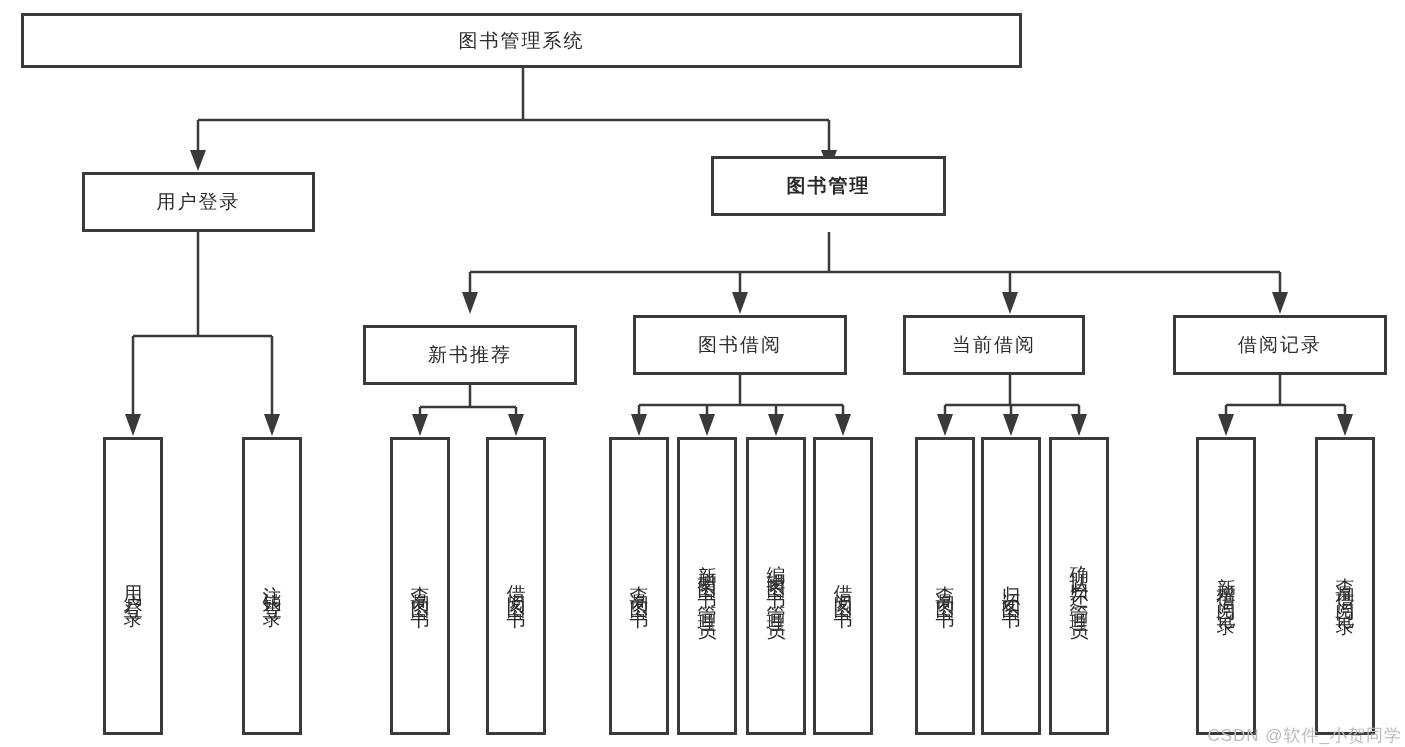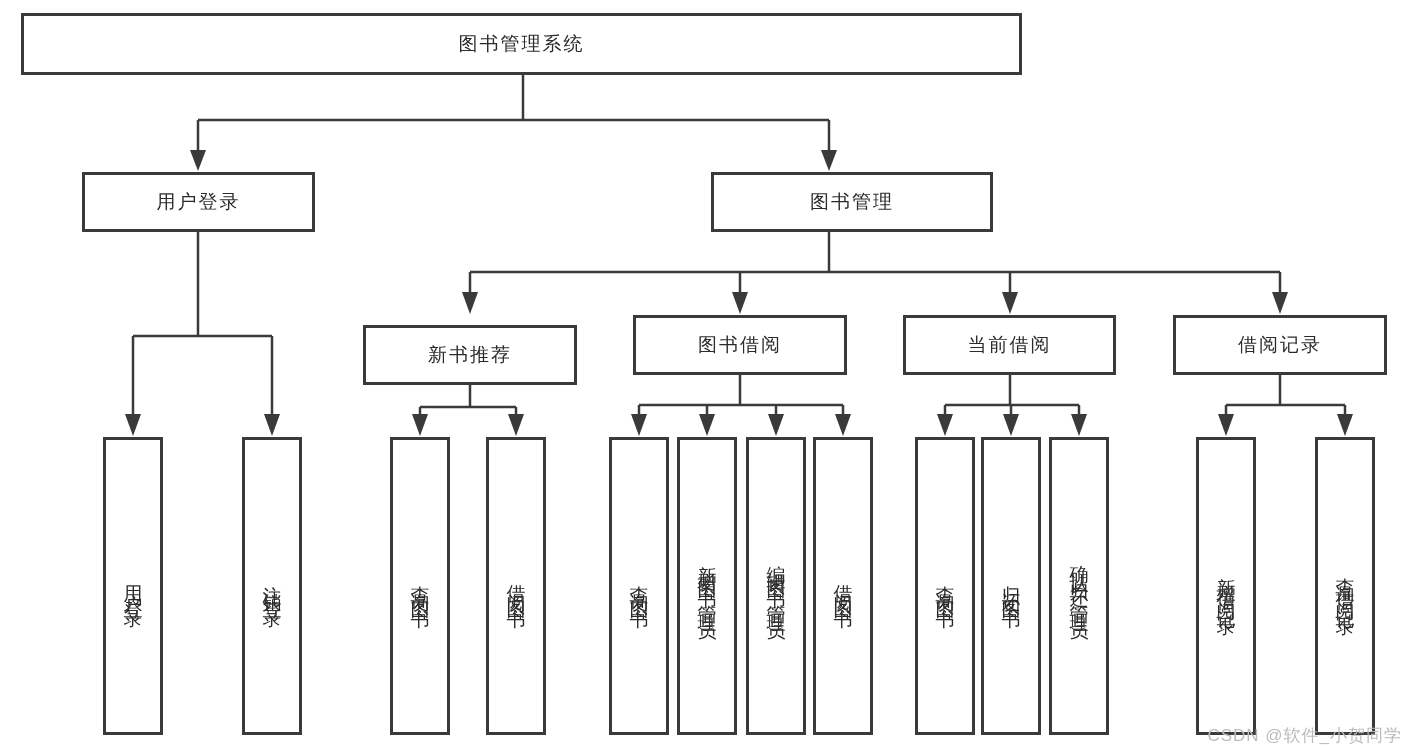--- a/index.html
+++ b/index.html
@@ -102,28 +102,28 @@
         <line x1="1280" y1="375" x2="1280" y2="405" fill="none"></line>
         <line x1="1226" y1="405" x2="1345" y2="405" fill="none"></line>
         <line x1="1226" y1="405" x2="1226" y2="420" fill="none"></line>
         <polygon points="1218,414 1234,414 1226,436" stroke="none"></polygon>
         <line x1="1345" y1="405" x2="1345" y2="420" fill="none"></line>
         <polygon points="1337,414 1353,414 1345,436" stroke="none"></polygon>
       </g>
     </g>
   </svg>
 
-  <div class="box root-box" style="left:21px;top:13px;width:1001px;height:62px;">图书管理系统</div>
+  <div class="box root-box" style="left:21px;top:13px;width:1001px;height:55px;">图书管理系统</div>
 
   <div class="box" style="left:82px;top:172px;width:233px;height:60px;">用户登录</div>
-  <div class="box" style="left:711px;top:172px;width:282px;height:60px;">图书管理</div>
+  <div class="box" style="left:711px;top:156px;width:235px;height:60px;font-weight:bold;">图书管理</div>
 
   <div class="box" style="left:363px;top:325px;width:214px;height:60px;">新书推荐</div>
   <div class="box" style="left:633px;top:315px;width:214px;height:60px;">图书借阅</div>
-  <div class="box" style="left:903px;top:315px;width:213px;height:60px;">当前借阅</div>
+  <div class="box" style="left:903px;top:315px;width:182px;height:60px;">当前借阅</div>
   <div class="box" style="left:1173px;top:315px;width:214px;height:60px;">借阅记录</div>
 
   <div class="box leaf" style="left:103px;">用户登录</div>
   <div class="box leaf" style="left:242px;">注销登录</div>
   <div class="box leaf" style="left:390px;">查询图书</div>
   <div class="box leaf" style="left:486px;">借阅图书</div>
   <div class="box leaf" style="left:609px;">查询图书</div>
   <div class="box leaf" style="left:677px;">新增图书（管理员）</div>
   <div class="box leaf" style="left:746px;">编辑图书（管理员）</div>
   <div class="box leaf" style="left:813px;">借阅图书</div>

